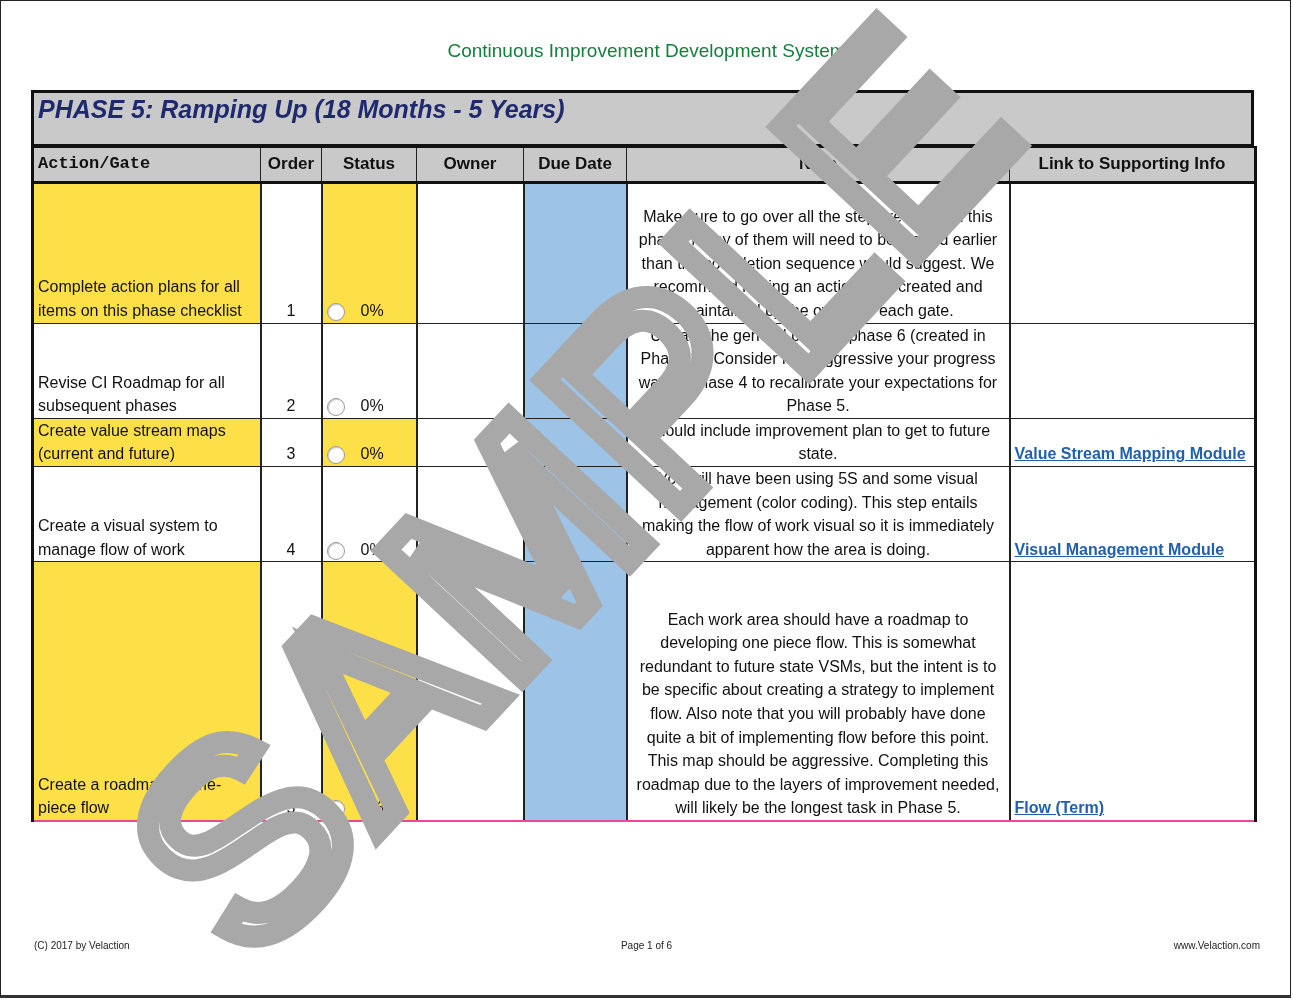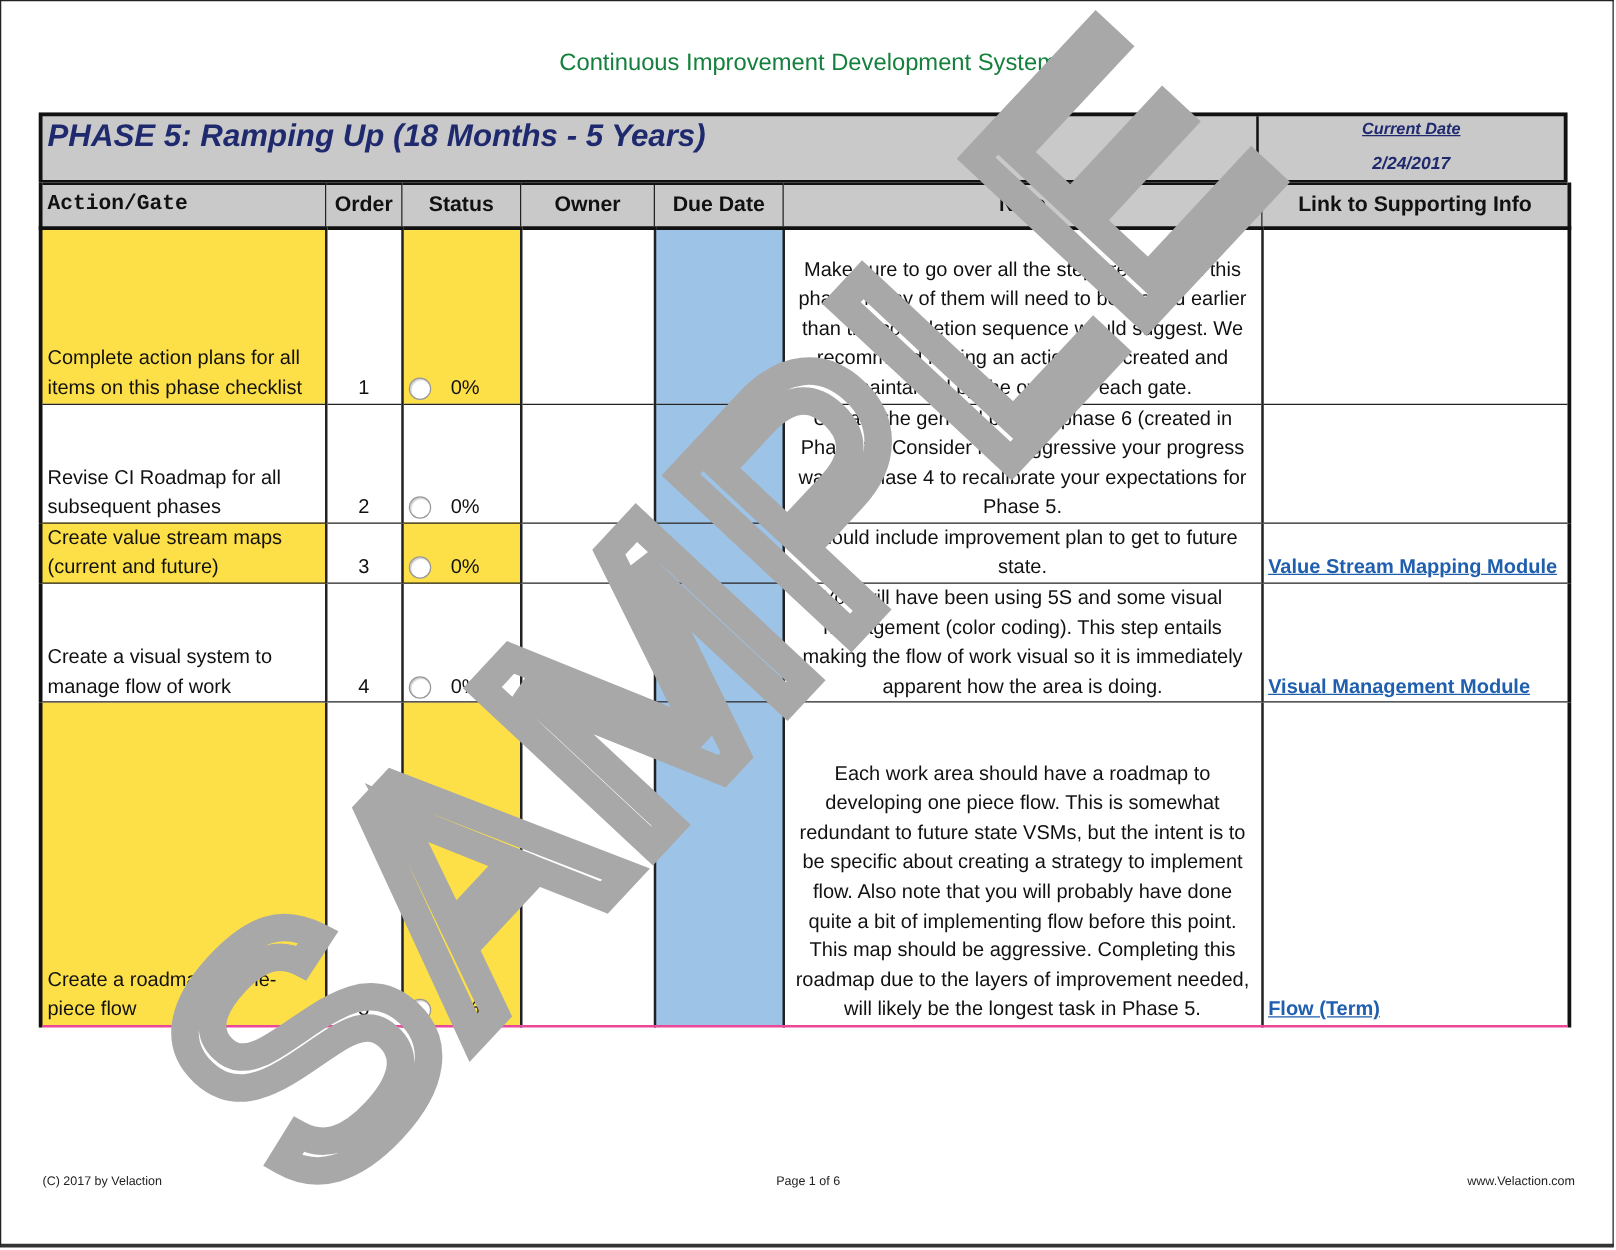--- a/index.html
+++ b/index.html
@@ -35,24 +35,20 @@
 </head>
 <body>
 
 <div class="page-frame"></div>
 
 <div class="doc-title">Continuous Improvement Development System</div>
 
 <div class="sheet">
   <div class="title-row">
     <div class="phase-title">PHASE 5: Ramping Up (18 Months - 5 Years)</div>
-    <div class="date-box">
-      <span class="date-label">Current Date</span>
-      <span class="date-value">2/24/2017</span>
-    </div>
   </div>
 
   <table class="grid">
     <colgroup>
       <col style="width:228px">
         <col style="width:61px">
         <col style="width:95px">
         <col style="width:107px">
       <col style="width:103px">
         <col style="width:383px">

